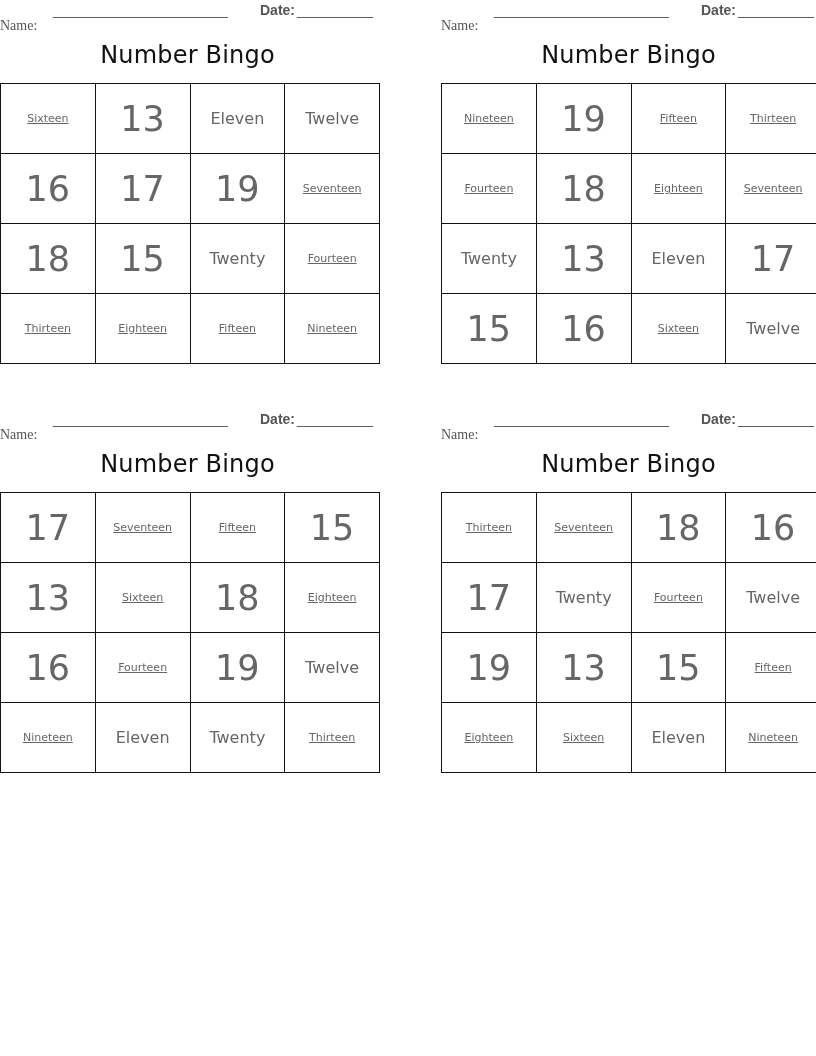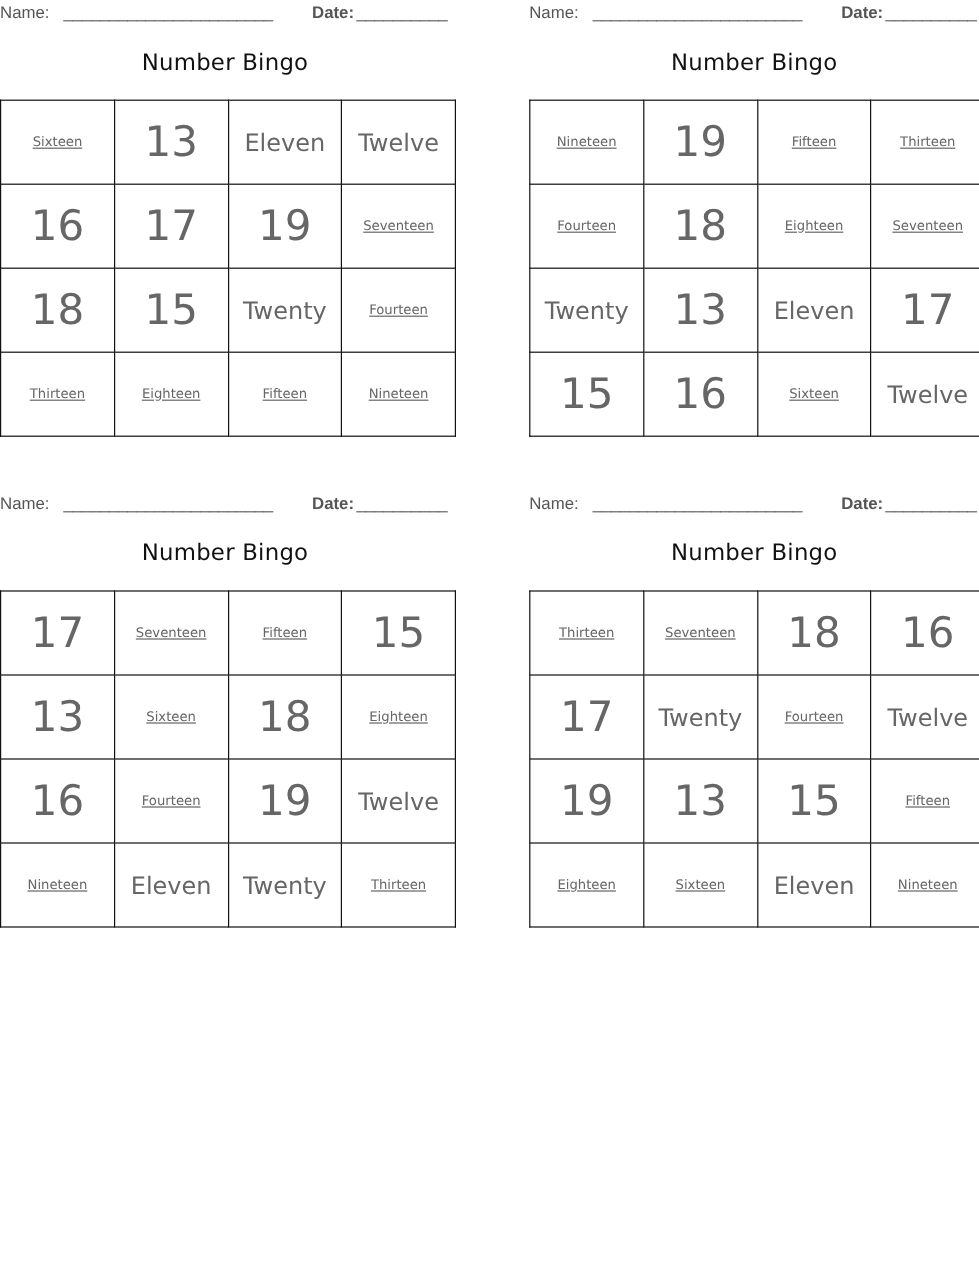--- a/index.html
+++ b/index.html
@@ -21,32 +21,32 @@
       position: absolute;
       top: 0;
       left: 0;
       width: 375px;
       height: 20px;
       font-family: "Liberation Sans", sans-serif;
       font-size: 14px;
       color: #555555;
       white-space: nowrap;
     }
-    .name-label { position: absolute; left: 0; top: 2px; }
+    .name-label { position: absolute; left: 0; top: 18px; font-family: Liberation Serif, serif; }
     .name-line  { position: absolute; left: 53px; top: 2px; letter-spacing: -0.2px; }
     .date-label { position: absolute; left: 260px; top: 2px; font-weight: bold; }
     .date-line  { position: absolute; left: 297px; top: 2px; letter-spacing: -0.2px; }
     .title {
       position: absolute;
       top: 41px;
       left: 0;
       width: 375px;
       text-align: center;
       font-family: "DejaVu Sans", sans-serif;
-      font-size: 19px;
+      font-size: 24px;
       color: #111111;
       letter-spacing: 0.2px;
     }
     .grid {
       position: absolute;
       top: 83px;
       left: 0;
       width: 375px;
       height: 281px;
       border-collapse: collapse;
@@ -56,21 +56,21 @@
       border: 1.5px solid #111111;
       width: 93.75px;
       height: 69px;
       padding: 0;
       text-align: center;
       vertical-align: middle;
       color: #666666;
       font-family: "DejaVu Sans", sans-serif;
     }
     .cell-num  { font-size: 35px; }
-    .cell-word-lg { font-size: 20px; }
+    .cell-word-lg { font-size: 16px; }
     .cell-word-sm { font-size: 11px; text-decoration: underline; }
   </style>
 </head>
 <body>
 
 <div class="card" style="left:0; top:0;">
   <div class="header-line">
     <span class="name-label">Name:</span>
     <span class="name-line">_______________________</span>
     <span class="date-label">Date:</span>

